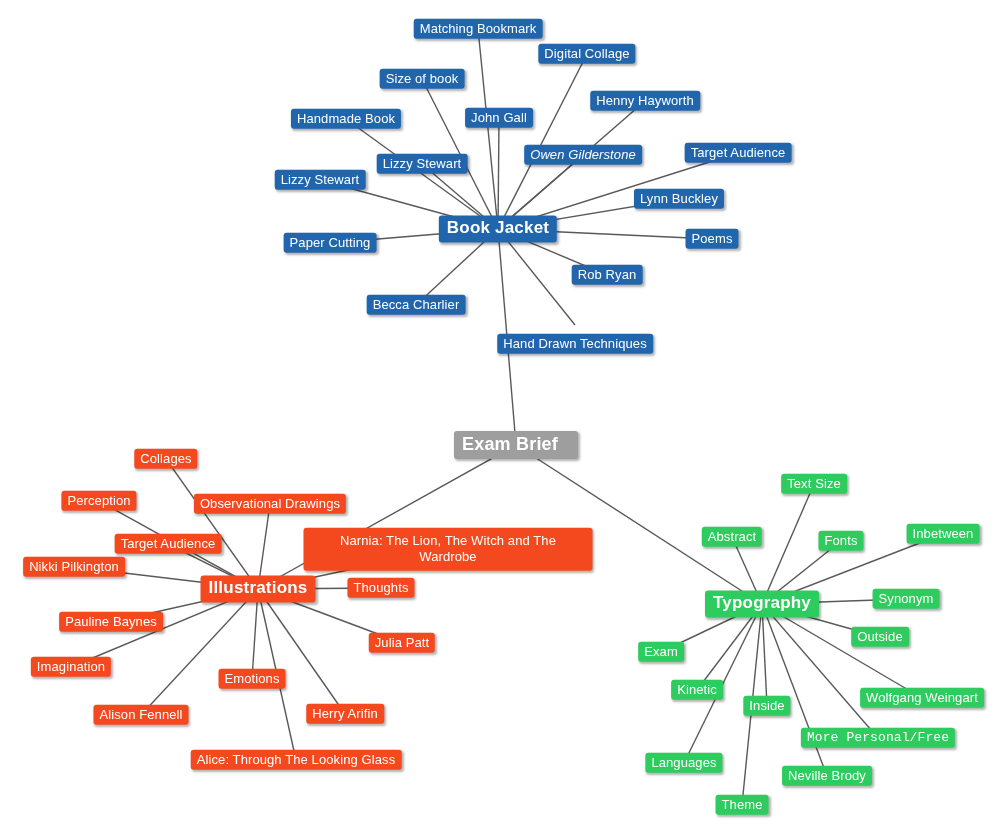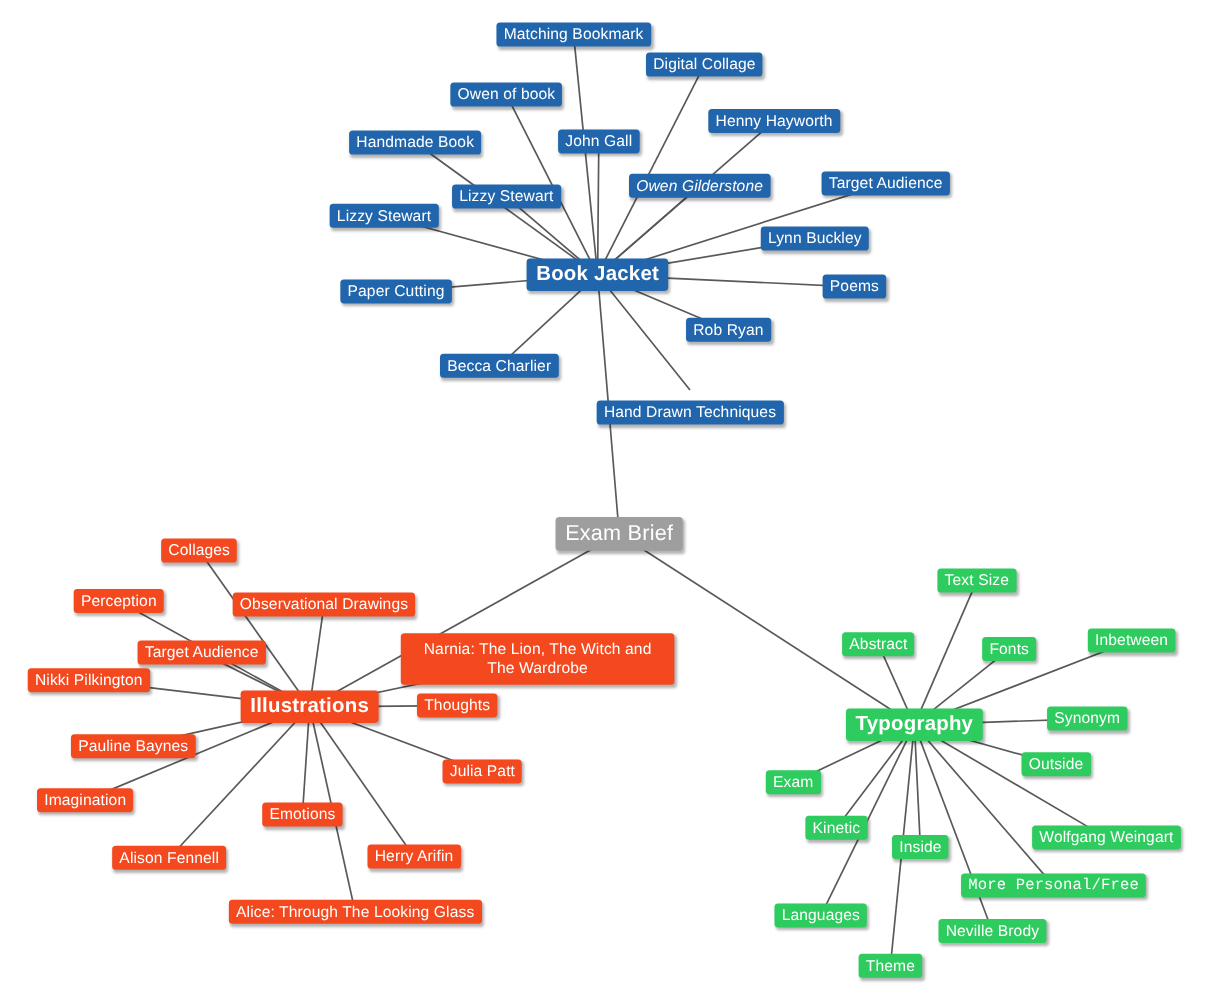--- a/index.html
+++ b/index.html
@@ -41,33 +41,33 @@
     line-height: 1.18;
     font-size: 13px;
     font-weight: normal;
     letter-spacing: 0.1px;
     box-shadow: 1.5px 2px 2.5px rgba(0,0,0,0.30);
     transform: translate(-50%, -50%);
     user-select: none;
   }
   .node.root {
     font-size: 18px;
-    font-weight: normal;
-    padding: 3px 8px 4px 8px;
+    font-weight: bold;
+    padding: 3px 20px 4px 8px;
     letter-spacing: 0.2px;
   }
   .node.hub {
     font-size: 17px;
     font-weight: bold;
     padding: 3px 8px 4px 8px;
     letter-spacing: 0.2px;
   }
   .node.multiline {
     white-space: normal;
-    width: 228px;
+    width: 289px;
     padding: 5px 8px 6px 8px;
     line-height: 1.22;
   }
   .c-blue   { background: #2166ac; }
   .c-orange { background: #f4491f; }
   .c-green  { background: #2ecc5e; }
   .c-gray   { background: #9e9e9e; }
 </style>
 </head>
 <body>
@@ -118,21 +118,21 @@
       <line x1="762" y1="604" x2="767" y2="706" stroke="#595959"></line>
       <line x1="762" y1="604" x2="922" y2="698" stroke="#595959"></line>
       <line x1="762" y1="604" x2="878" y2="738" stroke="#595959"></line>
       <line x1="762" y1="604" x2="684" y2="763" stroke="#595959"></line>
       <line x1="762" y1="604" x2="827" y2="776" stroke="#595959"></line>
       <line x1="762" y1="604" x2="742" y2="805" stroke="#595959"></line>
     </svg>
   <div id="nodes">
       <div class="node c-blue" style="left: 478px; top: 29px;">Matching Bookmark</div>
       <div class="node c-blue" style="left: 587px; top: 54px;">Digital Collage</div>
-      <div class="node c-blue" style="left: 422px; top: 79px;">Owen of book</div>
+      <div class="node c-blue" style="left: 422px; top: 79px;">Size of book</div>
       <div class="node c-blue" style="left: 645px; top: 101px;">Henny Hayworth</div>
       <div class="node c-blue" style="left: 499px; top: 118px;">John Gall</div>
       <div class="node c-blue" style="left: 346px; top: 119px;">Handmade Book</div>
       <div class="node c-blue" style="left: 583px; top: 155px; font-style: italic;">Owen Gilderstone</div>
       <div class="node c-blue" style="left: 738px; top: 153px;">Target Audience</div>
       <div class="node c-blue" style="left: 422px; top: 164px;">Lizzy Stewart</div>
       <div class="node c-blue" style="left: 320px; top: 180px;">Lizzy Stewart</div>
       <div class="node c-blue" style="left: 679px; top: 199px;">Lynn Buckley</div>
       <div class="node c-blue" style="left: 712px; top: 239px;">Poems</div>
       <div class="node c-blue" style="left: 330px; top: 243px;">Paper Cutting</div>

